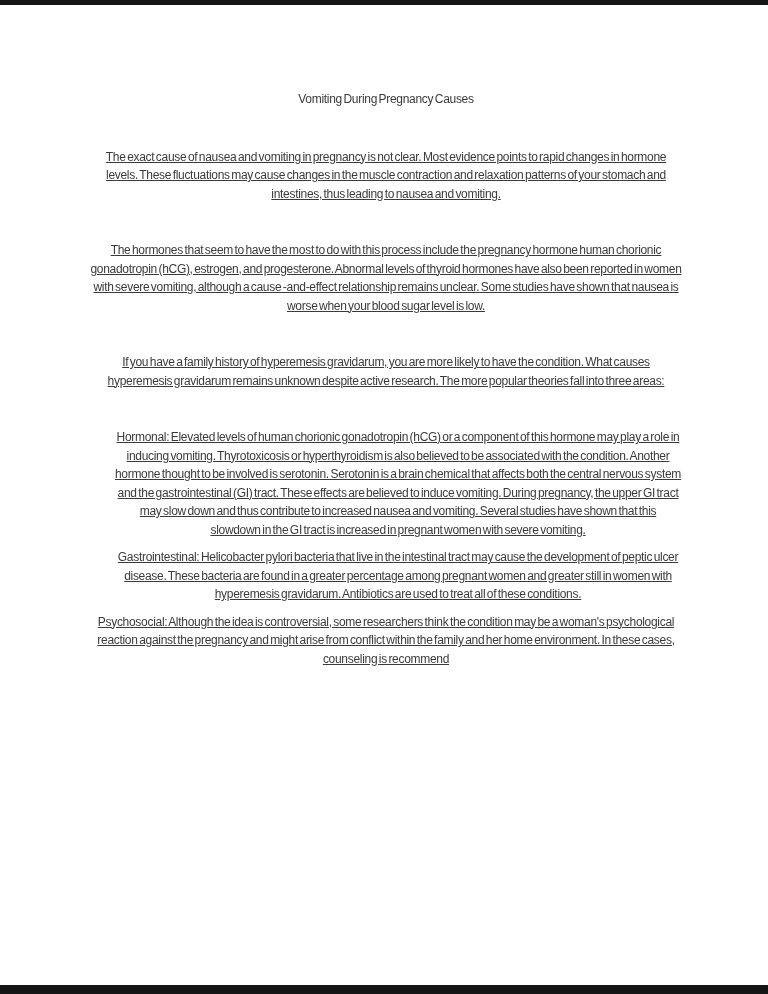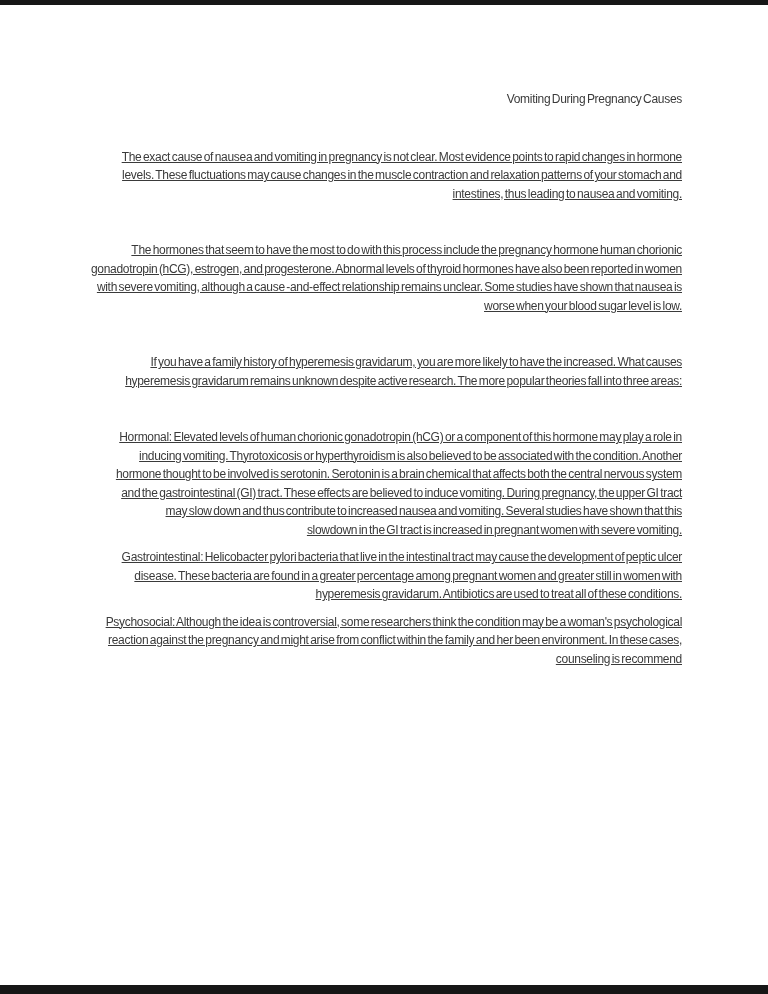--- a/index.html
+++ b/index.html
@@ -27,21 +27,21 @@
   .content {
     position: absolute;
     top: 90px;
     left: 90px;
     right: 86px;
     color: #3a3a3a;
     font-size: 12px;
     line-height: 18.5px;
     letter-spacing: -0.3px;
     word-spacing: -1.5px;
-    text-align: right;
+    text-align: center;
   }
   .doc-title {
     margin: 0 0 39px 0;
     font-size: 12px;
     font-weight: normal;
     color: #3a3a3a;
   }
   .para {
     margin: 0;
     text-decoration: underline;
@@ -56,23 +56,23 @@
   <div class="edge-bar top"></div>
 
   <div class="content">
     <h1 class="doc-title">Vomiting During Pregnancy Causes</h1>
 
     <p class="para gap-large">The exact cause of nausea and vomiting in pregnancy is not clear. Most evidence points to rapid changes in hormone levels. These fluctuations may cause changes in the muscle contraction and relaxation patterns of your stomach and intestines, thus leading to nausea and vomiting.</p>
 
     <p class="para gap-large">The hormones that seem to have the most to do with this process include the pregnancy hormone human chorionic gonadotropin (hCG), estrogen, and progesterone. Abnormal levels of thyroid hormones have also been reported in women with severe vomiting, although a cause -and-effect relationship remains unclear. Some studies have shown that nausea is worse when your blood sugar level is low.</p>
 
 
-    <p class="para gap-large">If you have a family history of hyperemesis gravidarum, you are more likely to have the increased. What causes hyperemesis gravidarum remains unknown despite active research. The more popular theories fall into three areas:</p>
+    <p class="para gap-large">If you have a family history of hyperemesis gravidarum, you are more likely to have the condition. What causes hyperemesis gravidarum remains unknown despite active research. The more popular theories fall into three areas:</p>
 
     <p class="para gap-normal">Hormonal: Elevated levels of human chorionic gonadotropin (hCG) or a component of this hormone may play a role in inducing vomiting. Thyrotoxicosis or hyperthyroidism is also believed to be associated with the condition. Another hormone thought to be involved is serotonin. Serotonin is a brain chemical that affects both the central nervous system and the gastrointestinal (GI) tract. These effects are believed to induce vomiting. During pregnancy, the upper GI tract may slow down and thus contribute to increased nausea and vomiting. Several studies have shown that this slowdown in the GI tract is increased in pregnant women with severe vomiting.</p>
 
     <p class="para gap-normal">Gastrointestinal: Helicobacter pylori bacteria that live in the intestinal tract may cause the development of peptic ulcer disease. These bacteria are found in a greater percentage among pregnant women and greater still in women with hyperemesis gravidarum. Antibiotics are used to treat all of these conditions.</p>
 
-    <p class="para">Psychosocial: Although the idea is controversial, some researchers think the condition may be a woman's psychological reaction against the pregnancy and might arise from conflict within the family and her been environment. In these cases, counseling is recommend</p>
+    <p class="para">Psychosocial: Although the idea is controversial, some researchers think the condition may be a woman's psychological reaction against the pregnancy and might arise from conflict within the family and her home environment. In these cases, counseling is recommend</p>
   </div>
 
   <div class="edge-bar bottom"></div>
 </div>
 
 </body></html>

